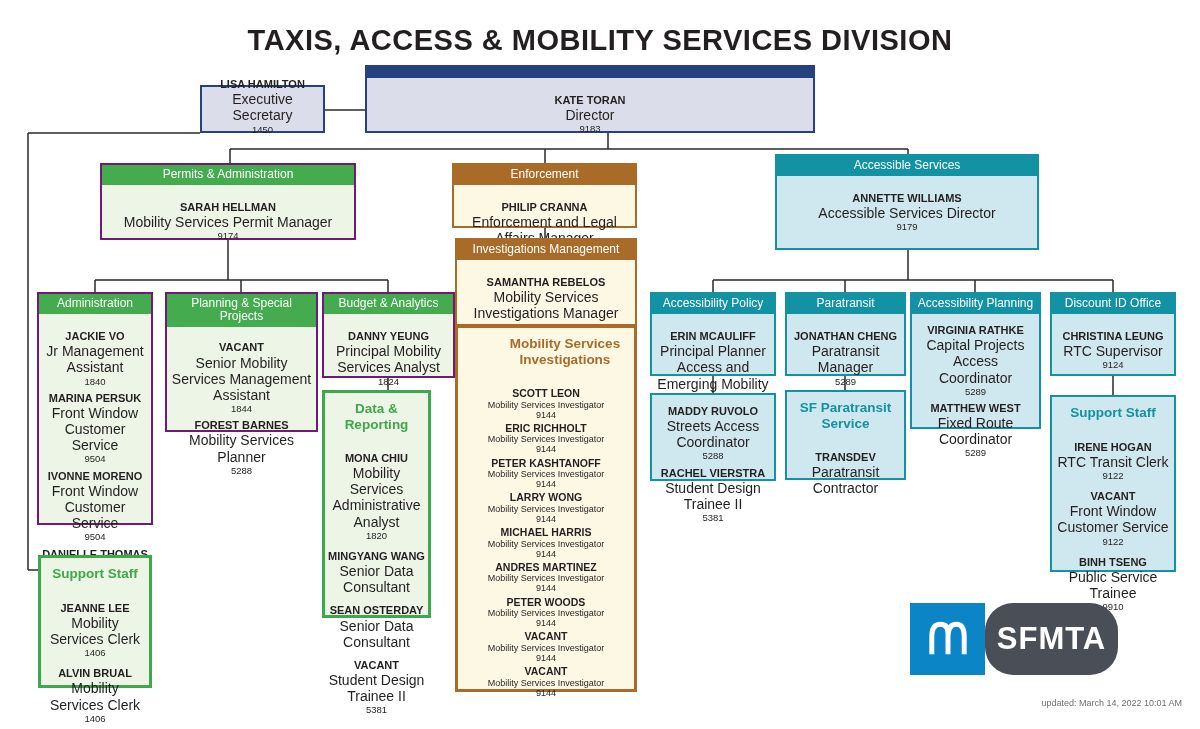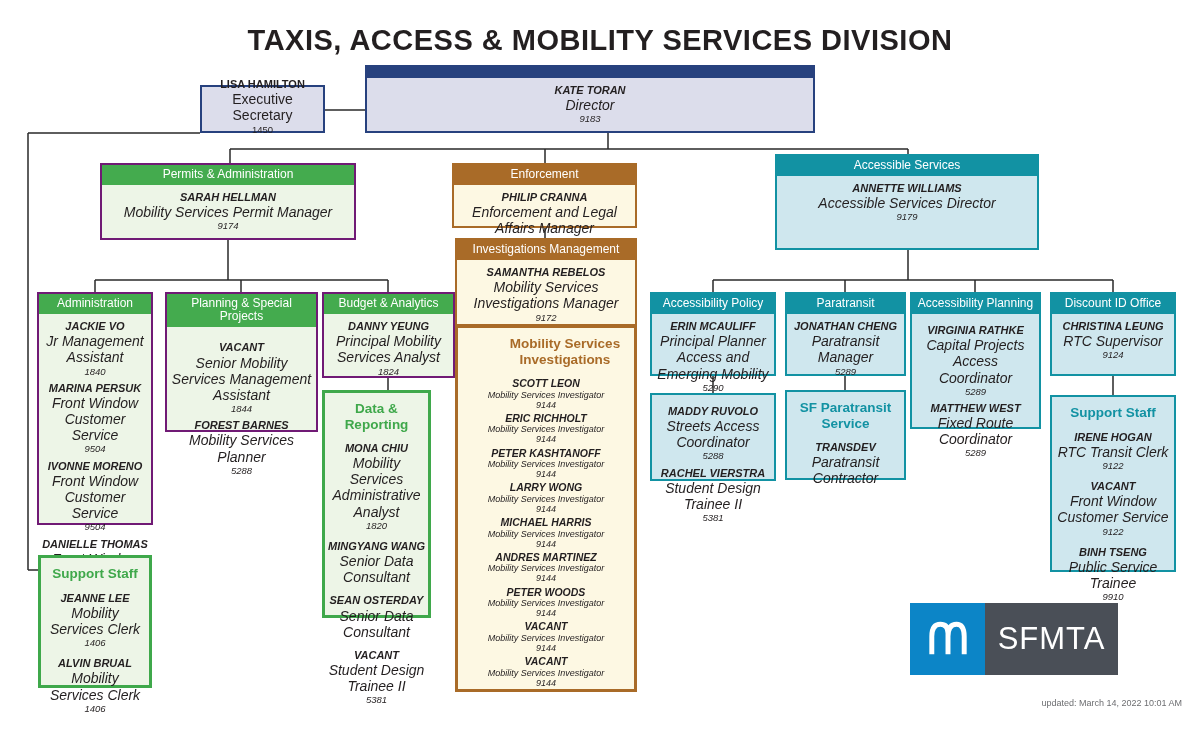--- a/index.html
+++ b/index.html
@@ -7,21 +7,21 @@
     position:relative;width:1200px;height:729px;background:#fff;overflow:hidden;
     font-family:"Liberation Sans","DejaVu Sans",sans-serif;color:#231f20;
   }
   #chart-title{
     position:absolute;left:0;right:0;top:24px;text-align:center;
     font-size:29px;font-weight:bold;letter-spacing:.5px;color:#231f20;
   }
   svg.lines{position:absolute;left:0;top:0;pointer-events:none;}
   .box{position:absolute;box-sizing:border-box;text-align:center;background:#fff;}
   .hdr{color:#fff;font-size:12px;padding:3px 2px 4px;line-height:1.1;}
-  .body{padding:6px 3px 4px;font-style:italic;}
+  .body{padding:16px 3px 4px;}
   .person{margin:0 0 5px;}
   .pname{font-weight:bold;font-size:11px;line-height:1.2;text-align:center;}
   .prole{font-size:14px;line-height:1.15;}
   .pext{font-size:9.5px;line-height:1.2;}
   .btitle{font-weight:bold;font-size:13.5px;line-height:1.15;padding:8px 2px 4px;}
   
   .navy{border:2px solid #27417e;background:#dcddeb;}
   .green{border:2px solid #701a75;background:#edf5e7;}
   .green .hdr{background:#44ab4e;}
   .greenThick{border:3px solid #3fa84b;background:#edf5e7;}
@@ -37,21 +37,21 @@
   .vcenter{display:flex;flex-direction:column;justify-content:center;}
   .kate-strip{height:11px;background:#27417e;}
   .dense .person{margin:0 0 2px;}
   .dense .pname{font-size:10.5px;}
   .dense .prole,.dense .pext{font-size:9px;line-height:1.12;}
   .roomy .person{margin:0 0 9px;}
   
   #logo{position:absolute;left:910px;top:603px;display:flex;}
   #logo .blue{width:75px;height:72px;background:#0c85c7;display:flex;align-items:center;justify-content:center;}
   #logo .gray{width:133px;height:72px;background:#4a4f57;display:flex;align-items:center;justify-content:center;
-    color:#fff;font-weight:normal;font-size:31px;letter-spacing:1px;}
+    color:#fff;font-weight:bold;font-size:31px;letter-spacing:1px;border-radius:28px;}
   #updated{position:absolute;right:18px;top:698px;font-size:9px;color:#6d6e71;}
 </style>
 </head>
 <body>
 
 <div id="canvas">
 
   <div id="chart-title">TAXIS, ACCESS &amp; MOBILITY SERVICES DIVISION</div>
 
   <svg class="lines" width="1200" height="729">

